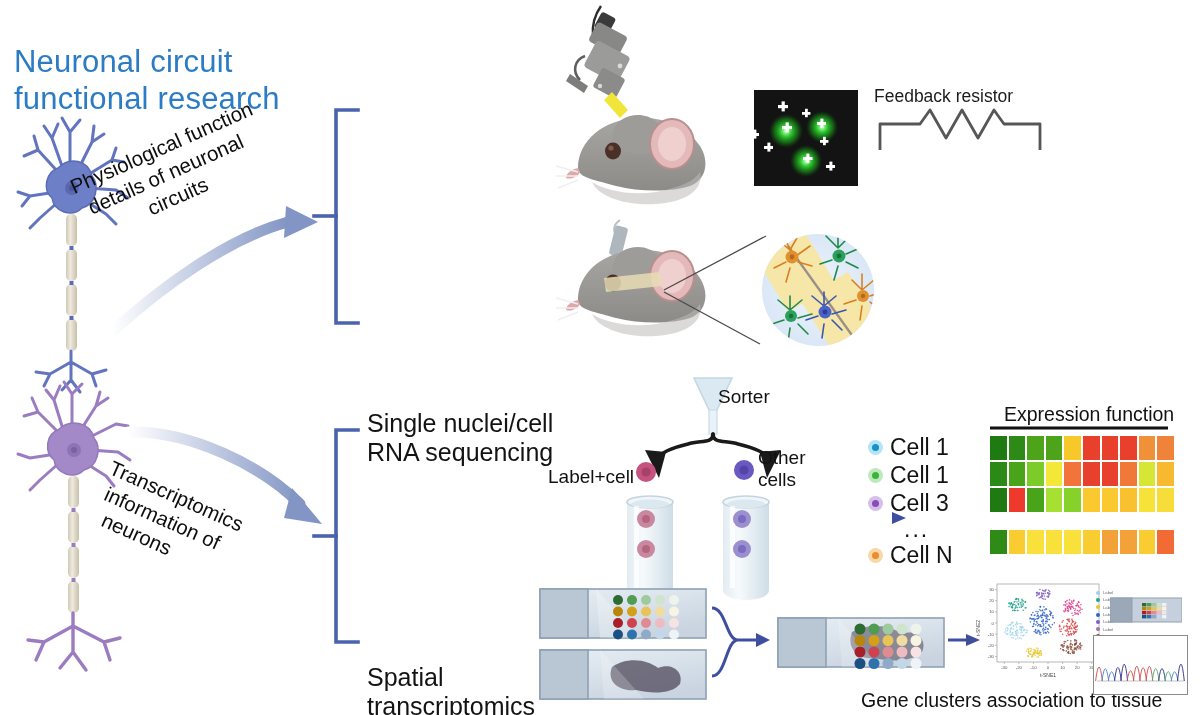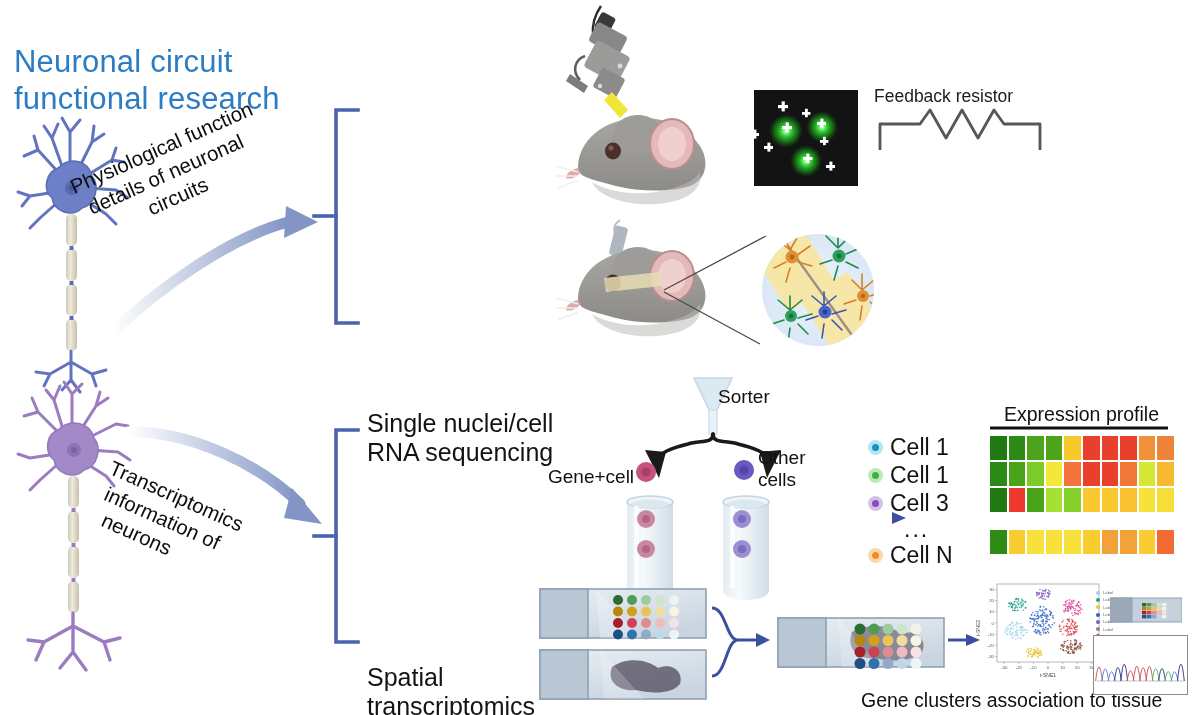--- a/index.html
+++ b/index.html
@@ -468,26 +468,26 @@
     <div>Single nuclei/cell</div>
     <div>RNA sequencing</div>
   </div>
   <div class="abs branch-label" id="lbl-spatial">
     <div>Spatial</div>
     <div>transcriptomics</div>
   </div>
 
   <div class="abs small-lab" id="lbl-feedback">Feedback resistor</div>
   <div class="abs small-lab" id="lbl-sorter">Sorter</div>
-  <div class="abs small-lab" id="lbl-neun">Gene+cell</div>
+  <div class="abs small-lab" id="lbl-neun">Label+cell</div>
   <div class="abs small-lab" id="lbl-other">
     <div>Other</div>
     <div>cells</div>
   </div>
-  <div class="abs" id="lbl-expr">Expression profile</div>
+  <div class="abs" id="lbl-expr">Expression function</div>
   <div class="abs" id="caption-bottom">Gene clusters association to tissue domains</div>
 
   <div class="abs" id="cell-legend">
       <div class="cl-row">
         <span class="cl-dot" style="background: rgb(181, 228, 245);">
           <i style="background: rgb(20, 147, 200);"></i>
         </span>
         <span class="heat-cellname">Cell 1</span>
       </div>
       <div class="cl-row">

